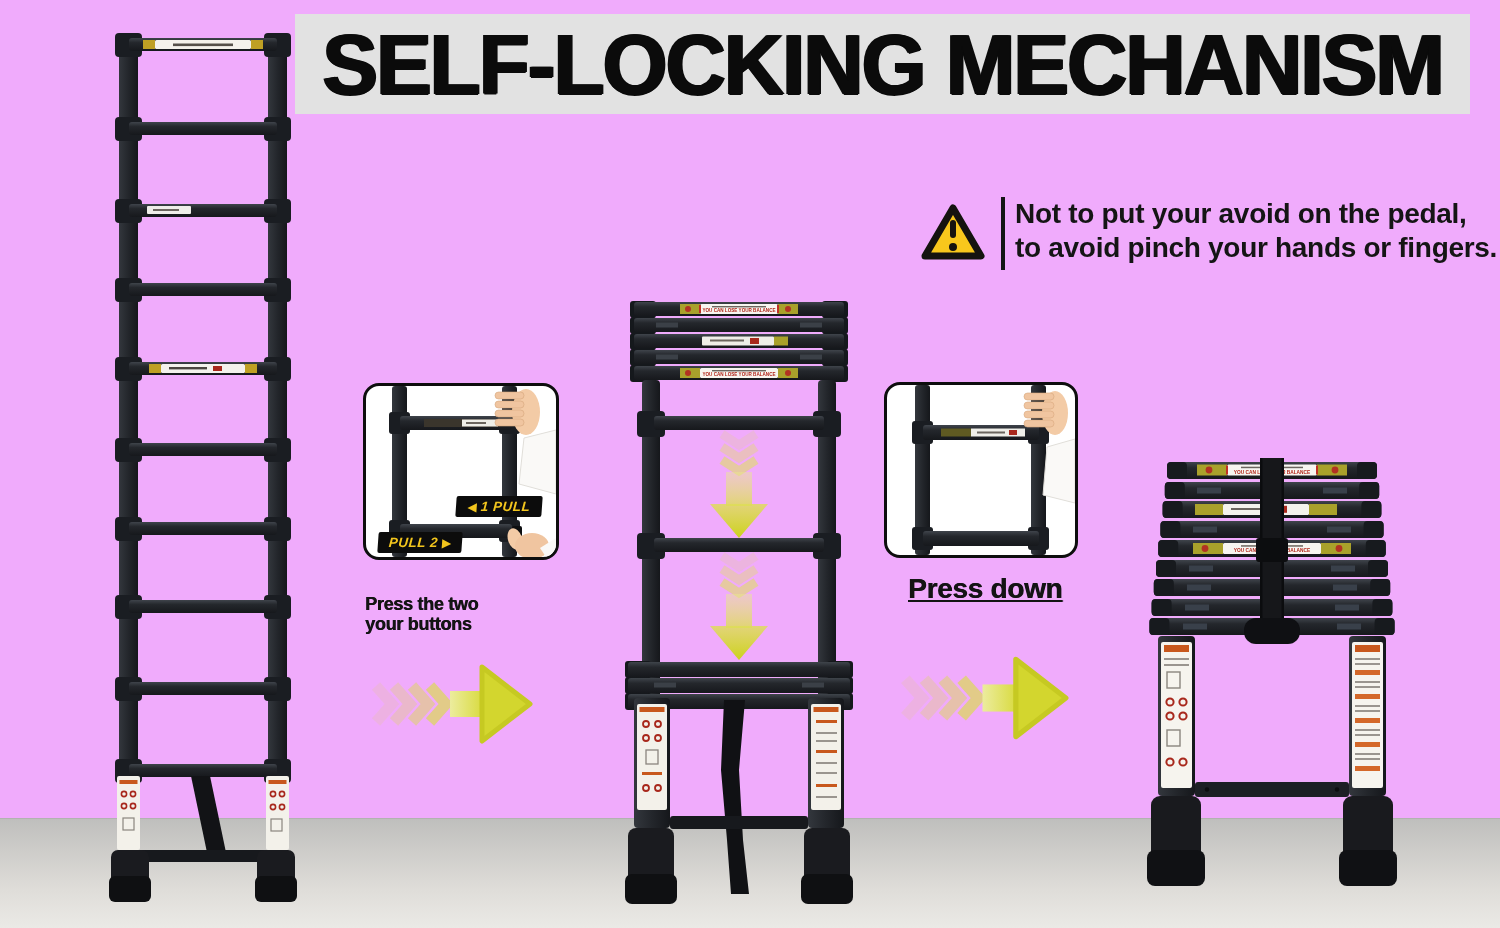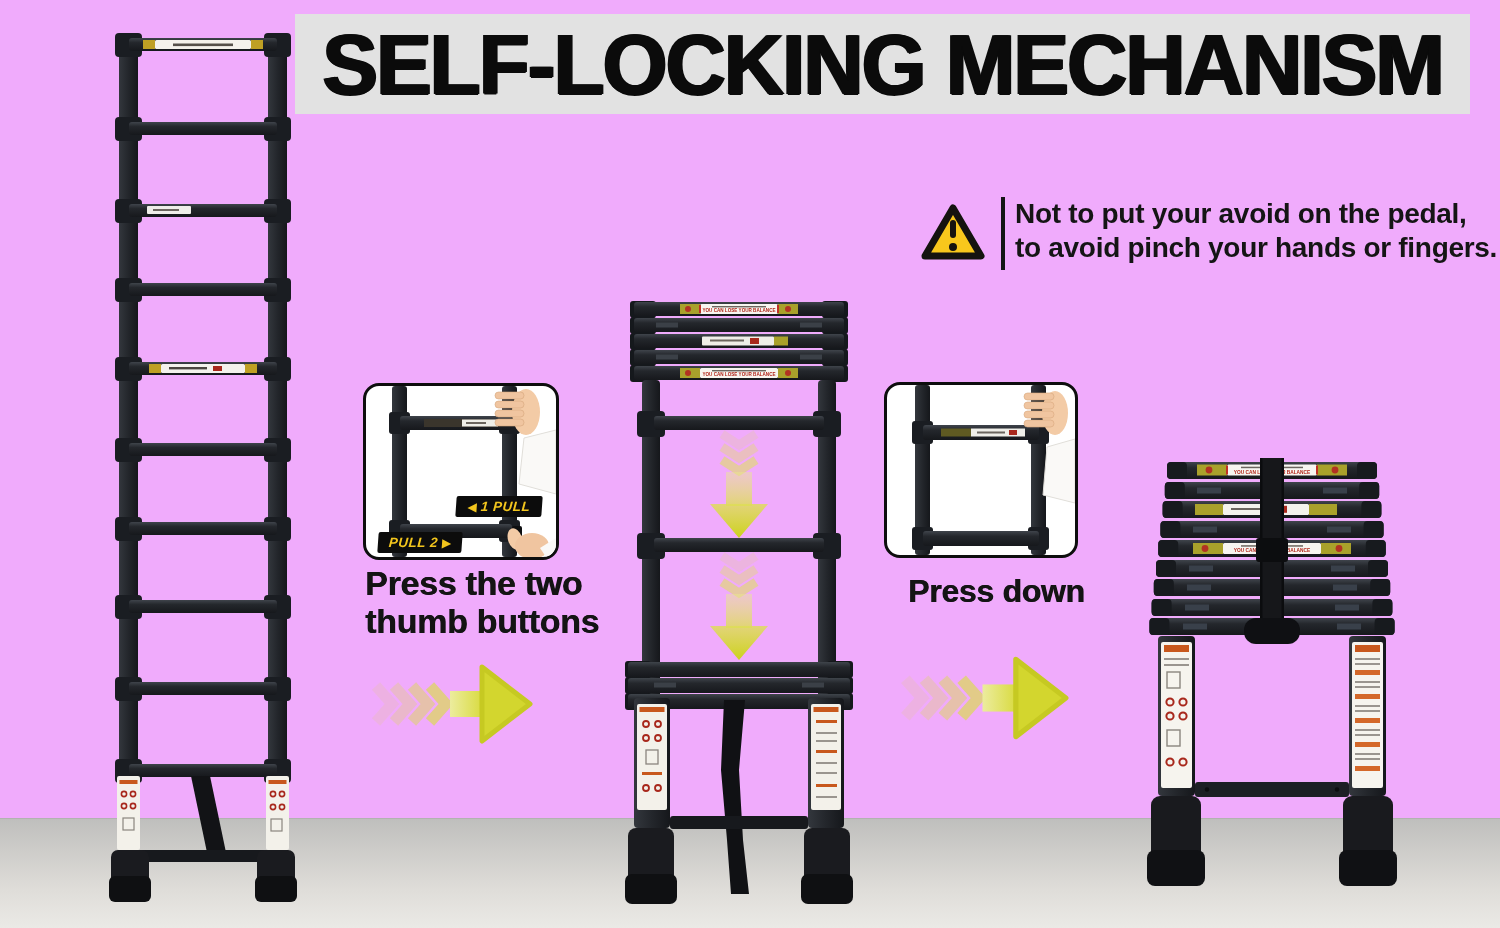--- a/index.html
+++ b/index.html
@@ -25,22 +25,22 @@
   #inset2{left:884px;top:382px;width:194px;height:176px;}
   .pull{position:absolute;background:#0c0c0c;display:flex;align-items:center;justify-content:center;
         gap:4px;transform:skewX(-4deg);border-radius:2px;}
   .pull .ar{color:#f2c51d;font-size:12px;line-height:1;}
   .pull .tx{color:#f2c51d;font-size:13.5px;font-weight:700;font-style:italic;letter-spacing:.5px;line-height:1;}
   #pull1{left:90px;top:110px;width:86px;height:21px;}
   #pull2{left:12px;top:146px;width:84px;height:21px;}
   
   .cap{position:absolute;font-weight:700;color:#141414;line-height:1.13;letter-spacing:-.3px;
        text-shadow:.6px 0 0 #141414;}
-  #cap1{left:365px;top:564px;font-size:34px;}
-  #cap2{left:908px;top:573px;font-size:32px;}
+  #cap1{left:365px;top:594px;font-size:18px;}
+  #cap2{left:908px;top:573px;font-size:28px;text-decoration:underline;}
 </style>
 </head>
 <body>
 
 <div id="stage">
 
   <svg width="0" height="0" style="position:absolute" aria-hidden="true">
     <defs>
       <linearGradient id="railG" x1="0" y1="0" x2="1" y2="0">
         <stop offset="0" stop-color="#33373d"></stop>
@@ -184,21 +184,21 @@
       <span class="ar">◀</span>
       <span class="tx">1 PULL</span>
     </div>
     <div id="pull2" class="pull">
       <span class="tx">PULL 2</span>
       <span class="ar">▶</span>
     </div>
   </div>
   <div id="cap1" class="cap">
     <div>Press the two</div>
-    <div>thumb buttons</div>
+    <div>your buttons</div>
   </div>
 
   <svg class="abs" style="left:368px;top:660px" width="165" height="88" viewBox="0 0 165 88">
     <path d="M8,26 L24,44 L8,62" stroke="#dadb4a" stroke-width="11" fill="none" opacity=".14"></path>
     <path d="M26,26 L42,44 L26,62" stroke="#dadb4a" stroke-width="11" fill="none" opacity=".28"></path>
     <path d="M44,26 L60,44 L44,62" stroke="#dadb4a" stroke-width="11" fill="none" opacity=".45"></path>
     <path d="M62,26 L78,44 L62,62" stroke="#dadb4a" stroke-width="11" fill="none" opacity=".65"></path>
     <rect x="82" y="31" width="34" height="26" fill="url(#arrowBodyG)"></rect>
     <polygon points="114,7 162,44 114,81" fill="#d3d62e" stroke="#c6c922" stroke-width="5" stroke-linejoin="round"></polygon>
   </svg>

